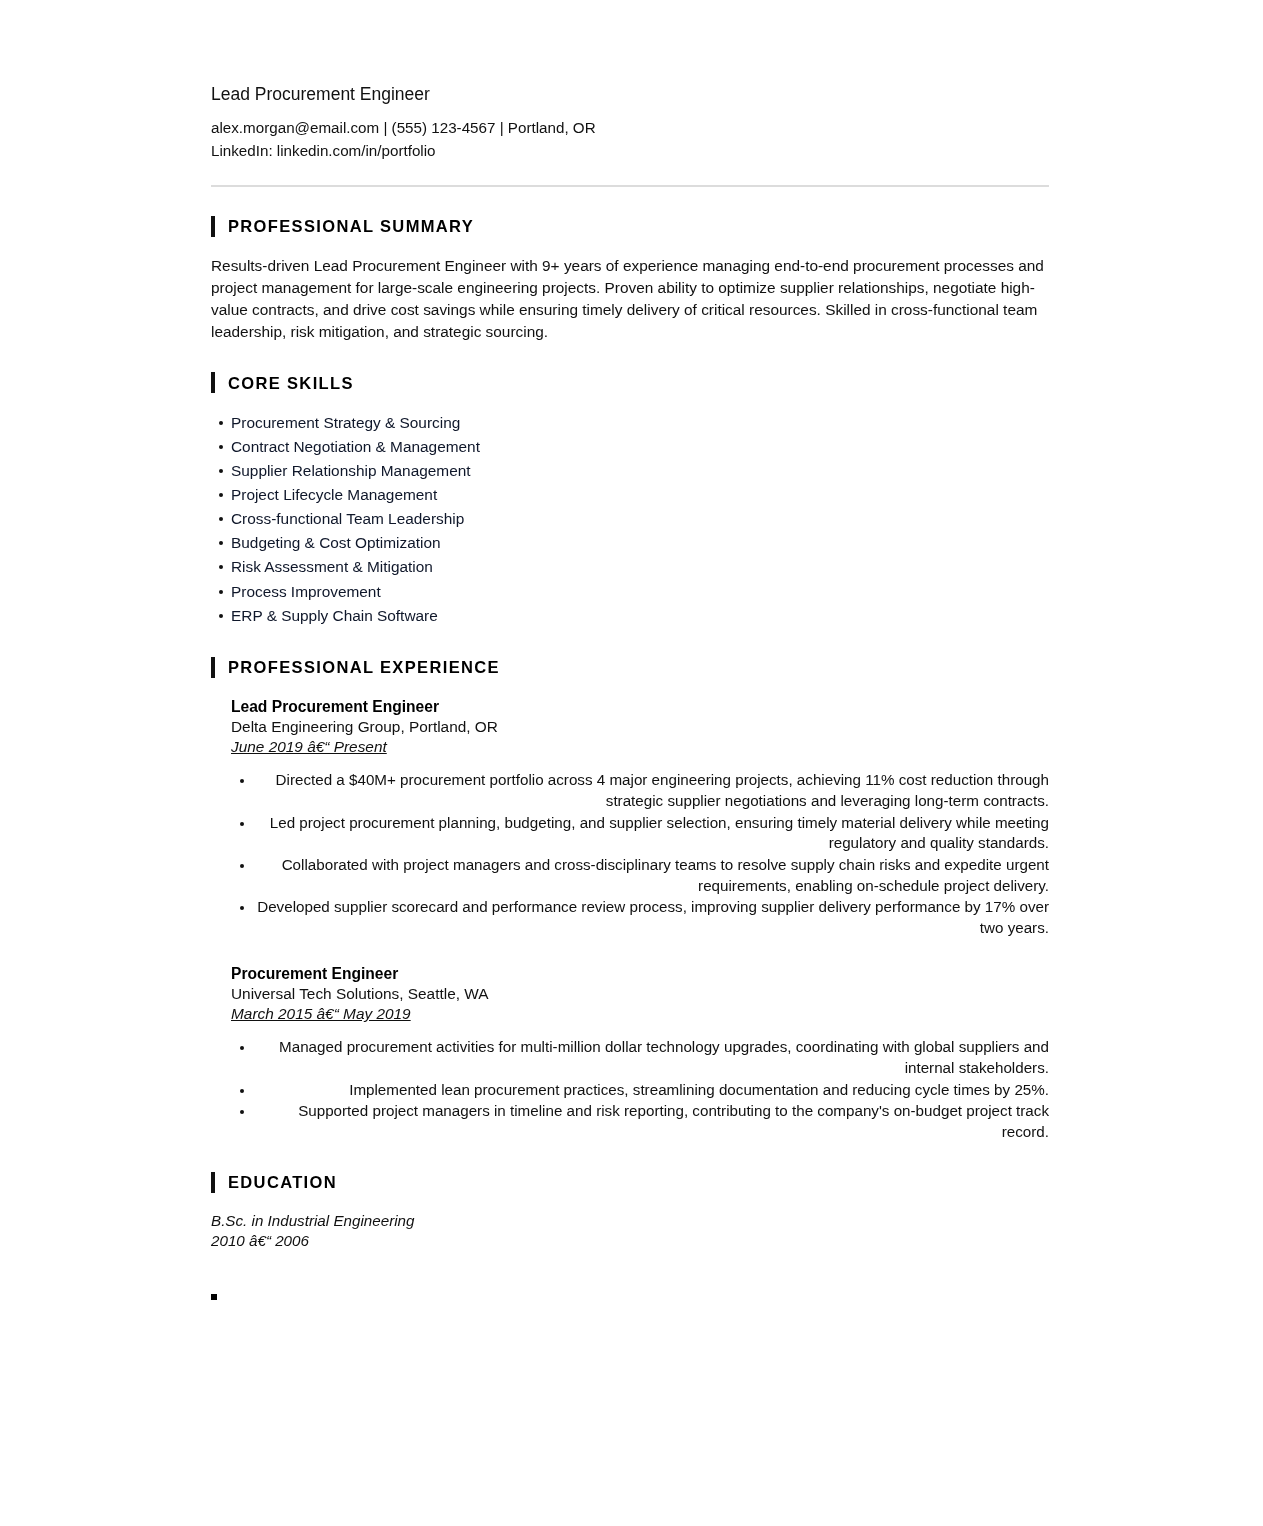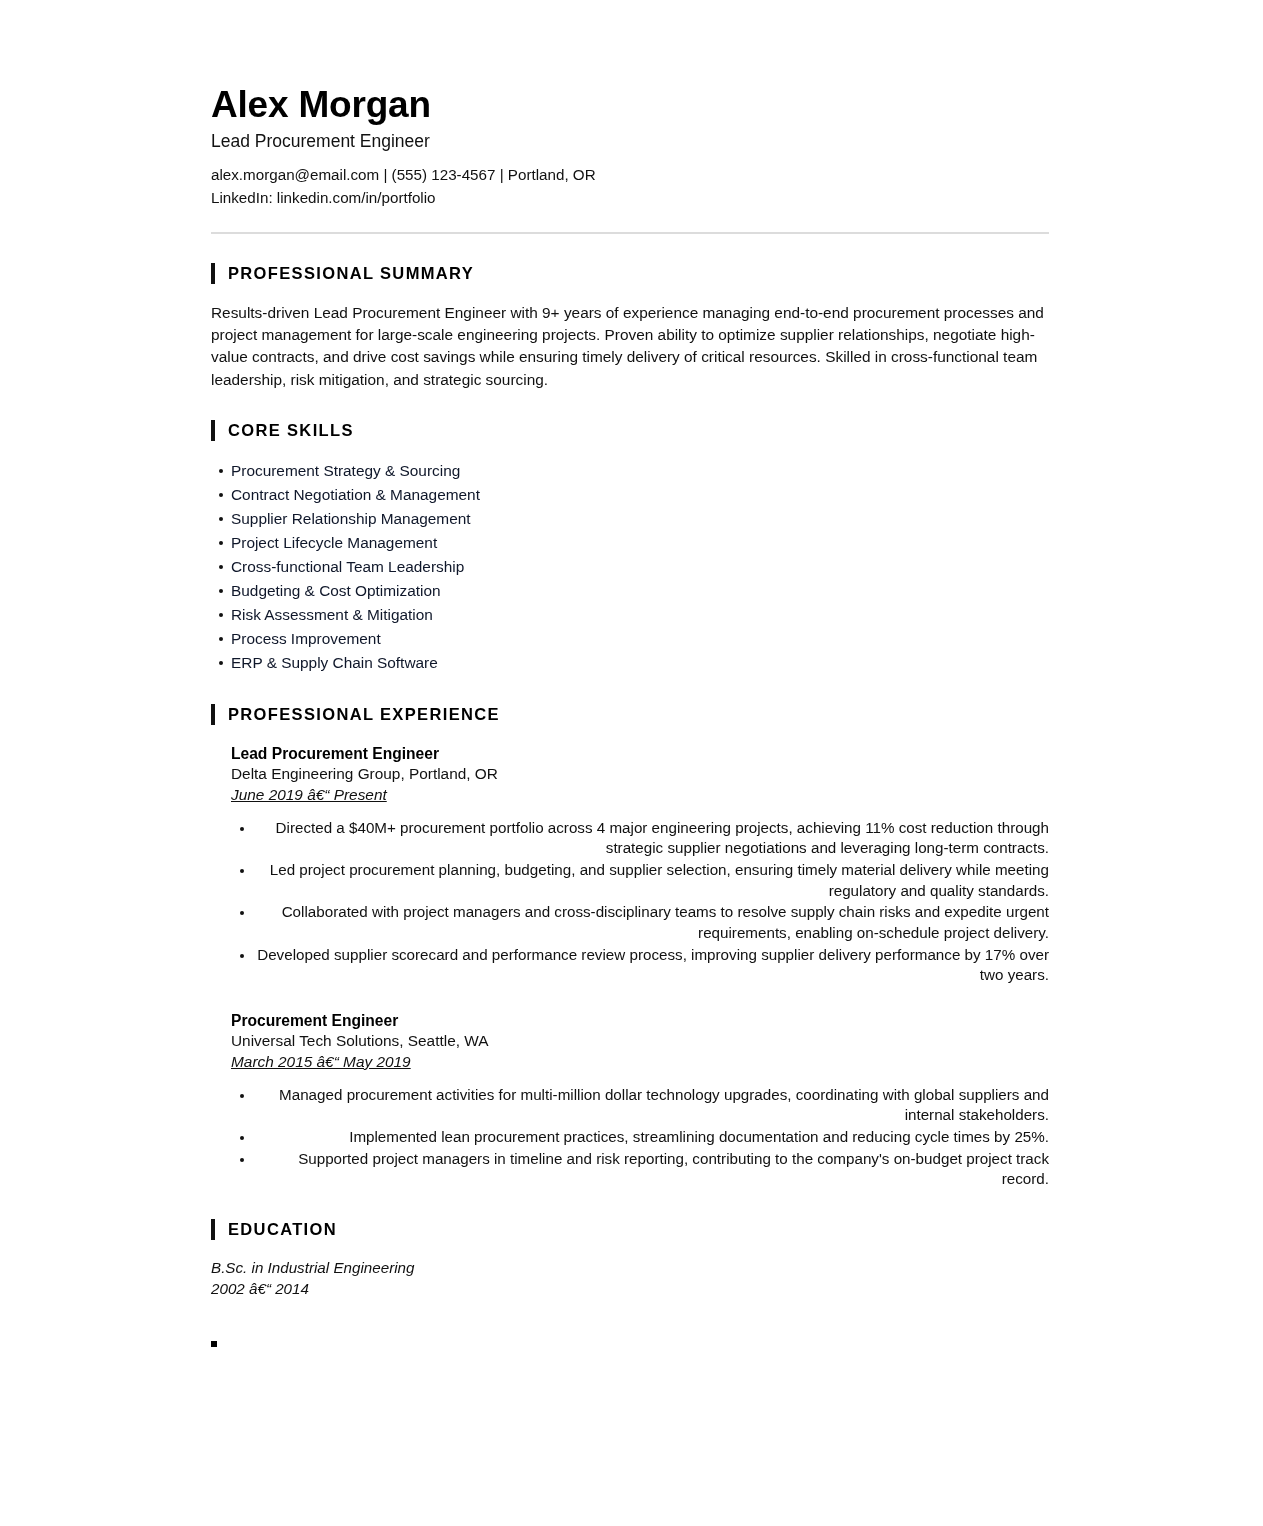--- a/index.html
+++ b/index.html
@@ -209,21 +209,20 @@
     background: #000;
   }
 </style>
 </head>
 <body>
 
 <div class="page">
   <div class="content">
 
     <div class="resume-header">
-      <h1 class="cand-name">Alex Morgan</h1>
       <div class="cand-title">Lead Procurement Engineer</div>
       <div class="contact-line">alex.morgan@email.com | (555) 123-4567 | Portland, OR</div>
       <div class="contact-line">LinkedIn: linkedin.com/in/portfolio</div>
       <hr class="header-rule">
     </div>
 
     <div class="section">
       <div class="section-head">
         <span class="section-bar"></span>
         <span class="section-title">PROFESSIONAL SUMMARY</span>
@@ -287,21 +286,21 @@
     </div>
 
     <div class="section">
       <div class="section-head">
         <span class="section-bar"></span>
         <span class="section-title">EDUCATION</span>
       </div>
       <div class="section-body">
         <div class="edu-entry">
           <div class="edu-degree">B.Sc. in Industrial Engineering</div>
-          <div class="edu-dates">2002 â€“ 2014</div>
+          <div class="edu-dates">2010 â€“ 2006</div>
         </div>
       </div>
     </div>
 
     <div class="trailing-marker-wrap">
       <span class="trailing-marker"></span>
     </div>
 
   </div>
 </div>

